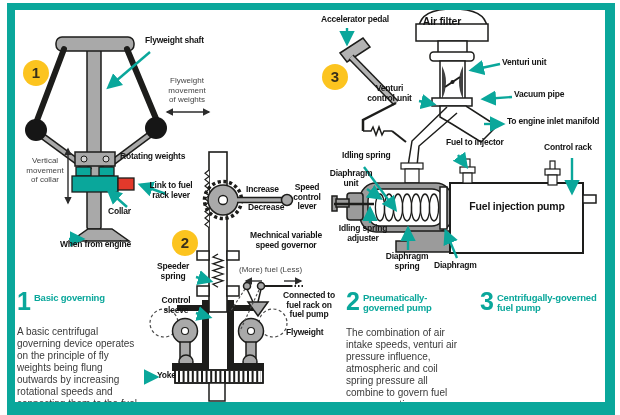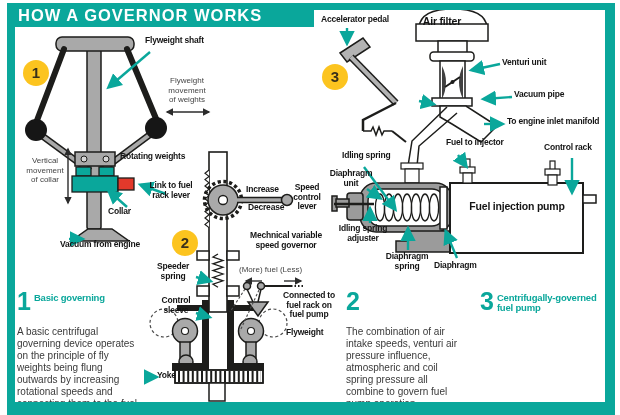--- a/index.html
+++ b/index.html
@@ -44,23 +44,20 @@
 </head>
 <body>
 
 <div id="stage">
 
   <div class="frame" style="left:7px;top:3px;width:8px;height:409px"></div>
   <div class="frame" style="left:8px;top:3px;width:607px;height:7px"></div>
   <div class="frame" style="left:605px;top:3px;width:10px;height:409px"></div>
   <div class="frame" style="left:7px;top:402px;width:608px;height:13px"></div>
 
-  <div id="banner">
-    <span>HOW A GOVERNOR WORKS</span>
-  </div>
 
   <div class="badge" style="left:23px;top:60px">1</div>
   <div class="badge" style="left:172px;top:230px">2</div>
   <div class="badge" style="left:322px;top:64px">3</div>
 
   <svg id="art" width="620" height="415" viewBox="0 0 620 415">
     <defs>
       <marker id="tah" markerWidth="7" markerHeight="7" refX="5" refY="3.5" orient="auto">
         <path d="M0,0.3 L6.5,3.5 L0,6.7 Z" fill="var(--teal,#0aa79b)"></path>
       </marker>
@@ -214,21 +211,21 @@
   <div class="lbl light center" style="left:164px;top:76px;width:46px">Flyweight
 movement
 of weights</div>
   <div class="lbl" style="left:120px;top:152px">Rotating weights</div>
   <div class="lbl light center" style="left:23px;top:156px;width:44px">Vertical
 movement
 of collar</div>
   <div class="lbl center" style="left:147px;top:181px;width:48px">Link to fuel
 rack lever</div>
   <div class="lbl" style="left:108px;top:207px">Collar</div>
-  <div class="lbl" style="left:60px;top:240px">Vacuum from engine</div>
+  <div class="lbl" style="left:60px;top:240px">When from engine</div>
 
   <div class="lbl" style="left:246px;top:185px">Increase</div>
   <div class="lbl" style="left:248px;top:203px">Decrease</div>
   <div class="lbl center" style="left:291px;top:183px;width:32px">Speed
 control
 lever</div>
   <div class="lbl center" style="left:245px;top:231px;width:82px">Mechnical variable
 speed governor</div>
   <div class="lbl light" style="left:239px;top:265px">(More) fuel (Less)</div>
   <div class="lbl center" style="left:154px;top:262px;width:38px">Speeder
@@ -238,20 +235,22 @@
   <div class="lbl center" style="left:280px;top:291px;width:58px">Connected to
 fuel rack on
 fuel pump</div>
   <div class="lbl" style="left:286px;top:328px">Flyweight</div>
   <div class="lbl" style="left:157px;top:371px">Yoke</div>
 
   <div class="lbl" style="left:321px;top:15px">Accelerator pedal</div>
   <div class="lbl big center" style="left:416px;top:16px;width:52px">Air filter</div>
   <div class="lbl" style="left:502px;top:58px">Venturi unit</div>
   <div class="lbl" style="left:514px;top:90px">Vacuum pipe</div>
+  <div class="lbl center" style="left:362px;top:84px;width:55px">Venturi
+control unit</div>
   <div class="lbl" style="left:507px;top:117px">To engine inlet manifold</div>
   <div class="lbl" style="left:446px;top:138px">Fuel to injector</div>
   <div class="lbl" style="left:544px;top:143px">Control rack</div>
   <div class="lbl" style="left:342px;top:151px">Idling spring</div>
   <div class="lbl center" style="left:328px;top:169px;width:46px">Diaphragm
 unit</div>
   <div class="lbl center" style="left:336px;top:224px;width:54px">Idling spring
 adjuster</div>
   <div class="lbl center" style="left:383px;top:252px;width:48px">Diaphragm
 spring</div>
@@ -262,20 +261,21 @@
     <div class="col-head">
       <span class="col-num">1</span>
       <span class="col-title">Basic governing</span>
     </div>
     <div class="col-body">A basic centrifugal governing device operates on the principle of fly weights being flung outwards by increasing rotational speeds and connecting them to the fuel delivery system, giving the governor superior overall influence on engine speed to that of the driver or operator.</div>
   </div>
 
   <div class="col" style="left:346px;width:116px">
     <div class="col-head">
       <span class="col-num">2</span>
+      <span class="col-title">Pneumatically-governed pump</span>
     </div>
     <div class="col-body">The combination of air intake speeds, venturi air pressure influence, atmospheric and coil spring pressure all combine to govern fuel pump operation. However, the manual fuel cut-off must be used smartly to prevent engine run-away in the event of a failure of the pneumatic pipe.</div>
   </div>
 
   <div class="col" style="left:480px;width:117px">
     <div class="col-head">
       <span class="col-num">3</span>
       <span class="col-title">Centrifugally-governed fuel pump</span>
     </div>
   </div>

